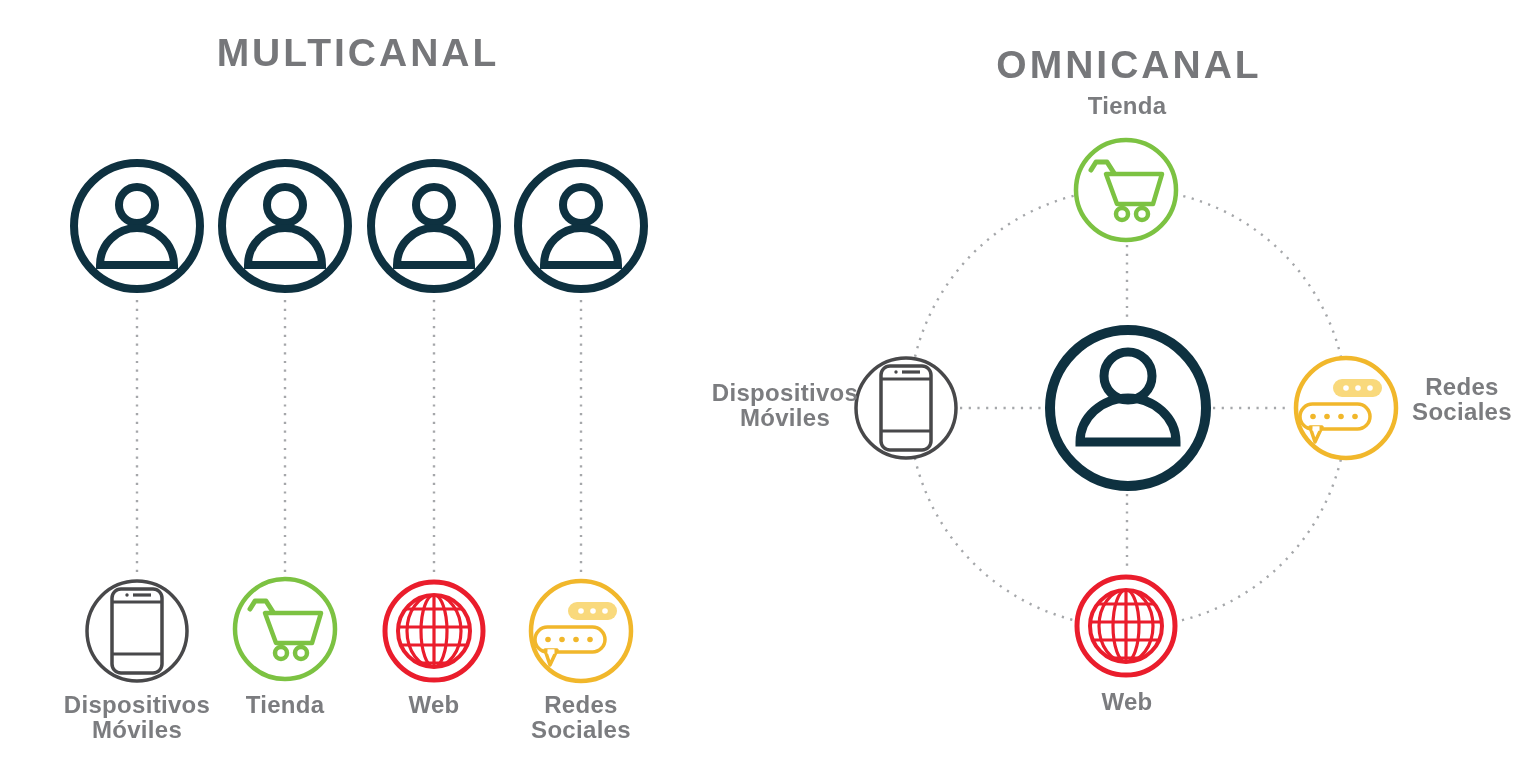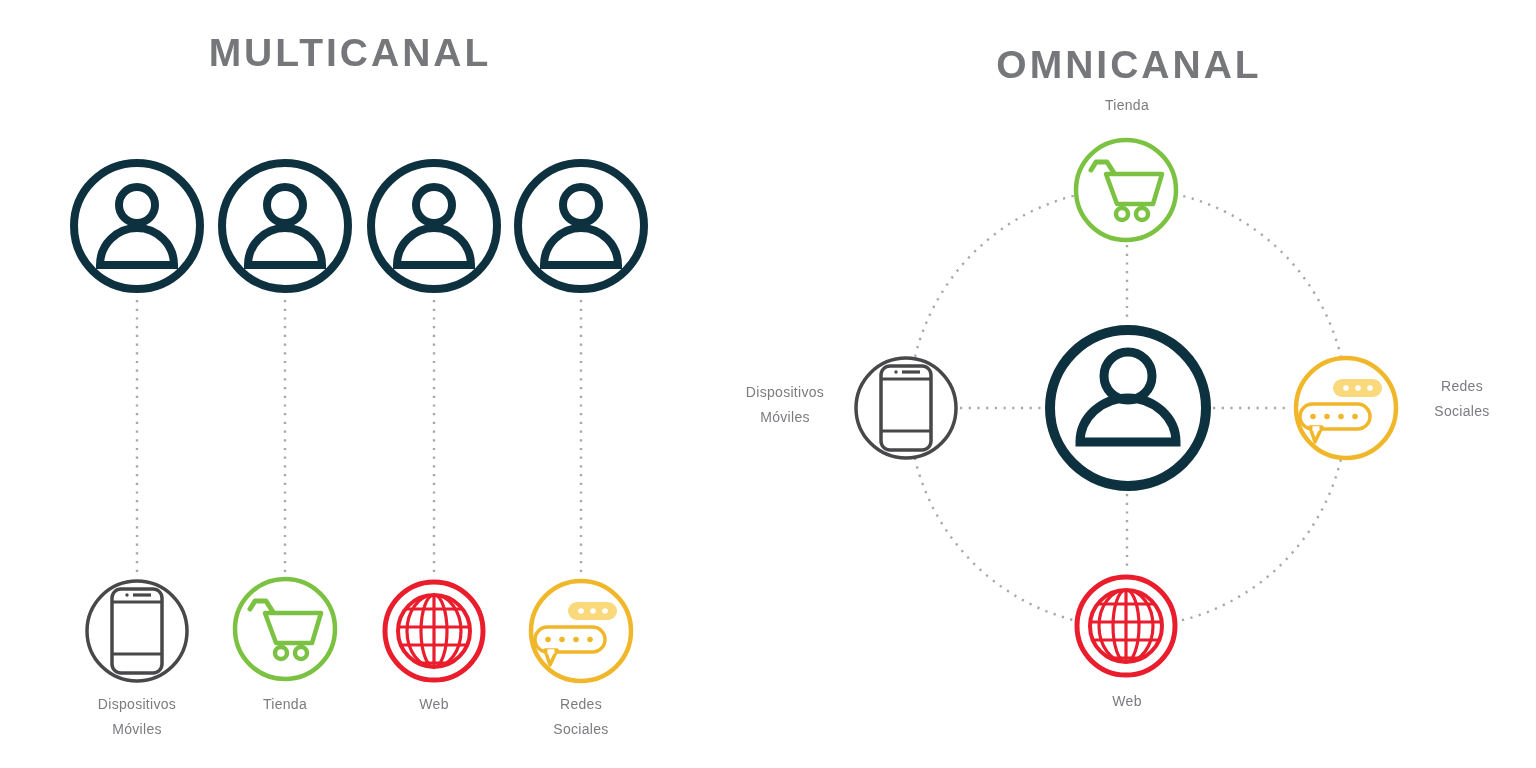--- a/index.html
+++ b/index.html
@@ -17,22 +17,22 @@
     font-size:39px;
     font-weight:700;
     letter-spacing:3px;
     color:var(--gray-title);
     white-space:nowrap;
   }
   .label{
     position:absolute;
     transform:translateX(-50%);
     text-align:center;
-    font-size:14px;
-    font-weight:400;
+    font-size:24px;
+    font-weight:700;
     line-height:25px;
     letter-spacing:0.3px;
     color:var(--gray-text);
     white-space:nowrap;
   }
   .label span{display:block;}
   
   .s-navy{stroke:var(--navy);}
   .s-green{stroke:var(--green);}
   .s-red{stroke:var(--red);}
@@ -138,21 +138,21 @@
       <use href="#cart" x="1126" y="190"></use>
       <use href="#chat" x="1346" y="408"></use>
       <use href="#globe" x="1126" y="626"></use>
       <use href="#mobile" x="906" y="408"></use>
 
       <use href="#person-l" x="1128" y="408"></use>
     </g>
   </svg>
 
   <div>
-    <div class="panel-title" style="left:350px;top:31px">MULTICANAL</div>
+    <div class="panel-title" style="left:358px;top:31px">MULTICANAL</div>
 
     <div class="label" style="left:137px;top:692px">
       <span>Dispositivos</span>
       <span>Móviles</span>
     </div>
     <div class="label" style="left:285px;top:692px">
       <span>Tienda</span>
     </div>
     <div class="label" style="left:434px;top:692px">
       <span>Web</span>

